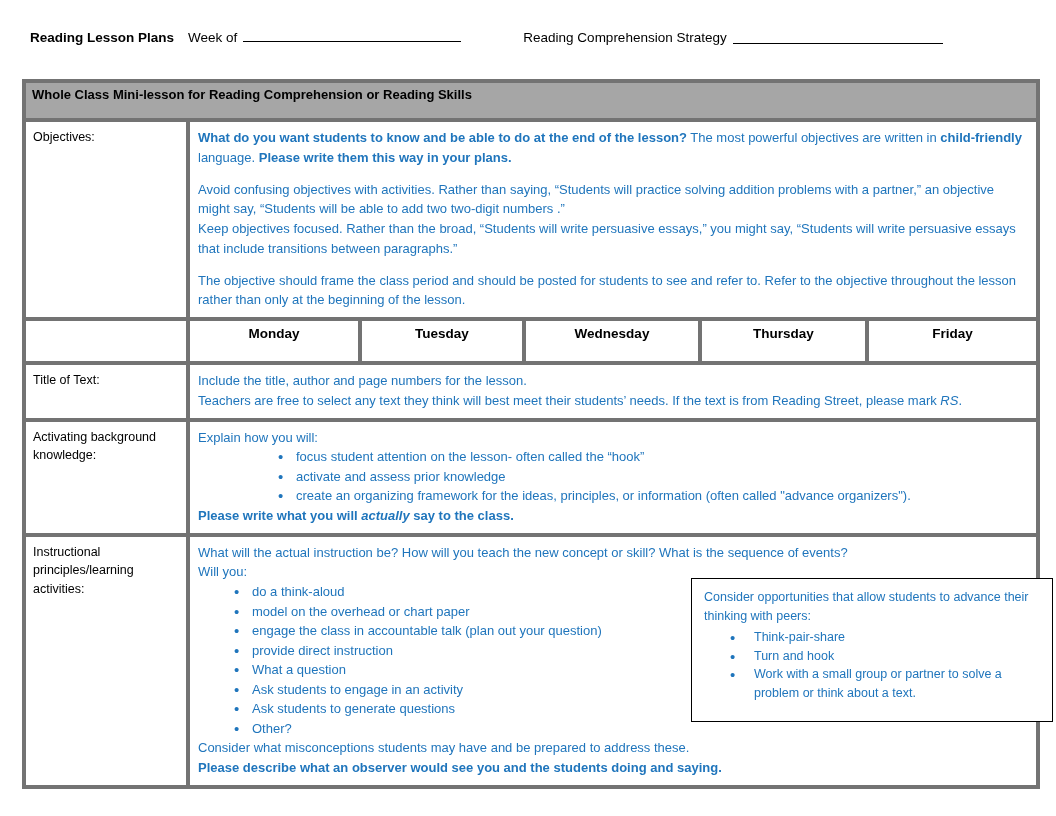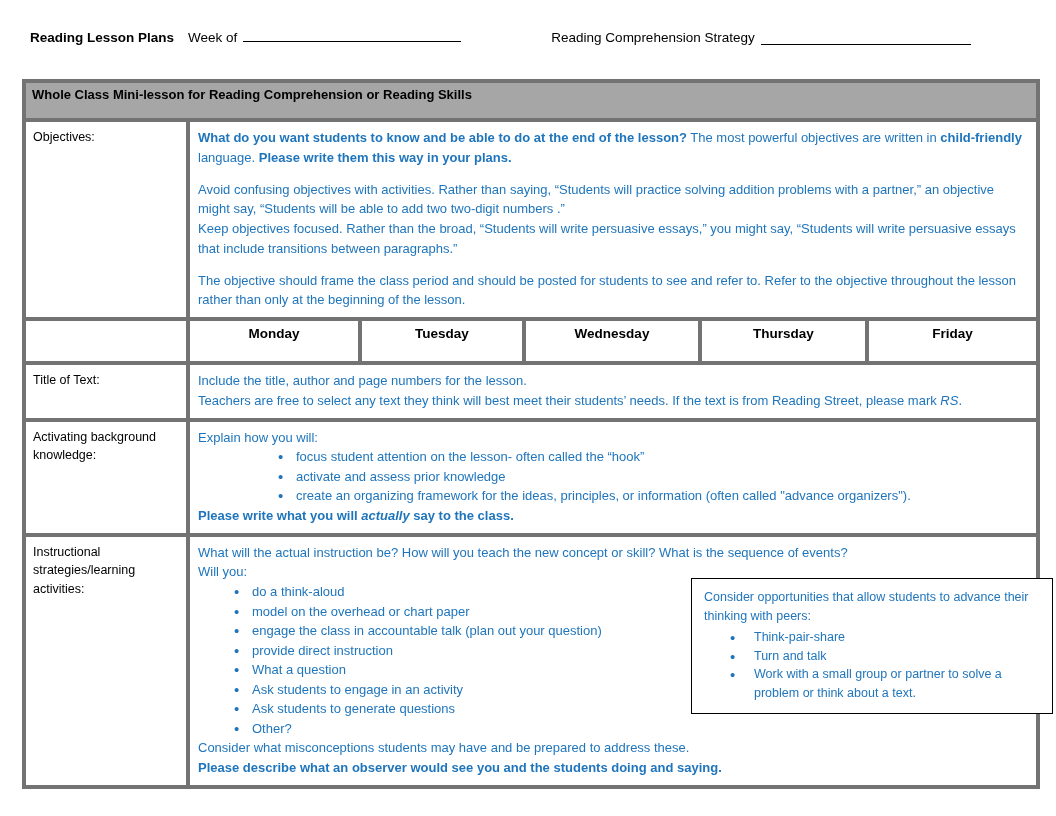--- a/index.html
+++ b/index.html
@@ -43,22 +43,22 @@
   .blank-rule {
     display: inline-block;
     border-bottom: 1.4px solid #000;
     height: 13px;
   }
   .rule-week { width: 218px; }
   .rule-strategy { width: 210px; }
   .hdr-left { display: flex; align-items: baseline; }
   .hdr-right {
     display: flex;
-    align-items: flex-end;
-    margin-left: 90px;
+    align-items: flex-start;
+    margin-left: 62px;
   }
 
   
   .plan-table {
     position: absolute;
     left: 22px;
     top: 79px;
     width: 1014px;
     border-collapse: collapse;
     table-layout: fixed;
@@ -130,21 +130,21 @@
   
   .callout {
     position: absolute;
     left: 691px;
     top: 578px;
     width: 362px;
     min-height: 136px;
     box-sizing: border-box;
     border: 1px solid #000000;
     background: #ffffff;
-    padding: 9px 12px 10px 12px;
+    padding: 9px 12px 18px 12px;
     font-size: 12.5px;
     line-height: 1.55;
     color: #1f75bc;
     z-index: 5;
   }
   .callout p { margin: 0; }
   .callout ul.bl { margin-left: 24px; margin-top: 1px; }
   .callout ul.bl li { padding-left: 26px; }
   .callout ul.bl li::before { left: 2px; }
 </style>
@@ -215,21 +215,21 @@
         <ul class="bl deep">
           <li>focus student attention on the lesson- often called the “hook”</li>
           <li>activate and assess prior knowledge</li>
           <li>create an organizing framework for the ideas, principles, or information (often called "advance organizers").</li>
         </ul>
         <p><span class="b">Please write what you will </span><span class="b i">actually</span><span class="b"> say to the class.</span></p>
       </td>
     </tr>
 
     <tr>
-      <td class="rowlabel">Instructional strategies/learning activities:</td>
+      <td class="rowlabel">Instructional principles/learning activities:</td>
       <td class="content-cell" colspan="5">
         <p>What will the actual instruction be?  How will you teach the new concept or skill?  What is the sequence of events?</p>
         <p>Will you:</p>
         <ul class="bl shallow">
           <li>do a think-aloud</li>
           <li>model on the overhead or chart paper</li>
           <li>engage the class in accountable talk (plan out your question)</li>
           <li>provide direct instruction</li>
           <li>What a question</li>
           <li>Ask students to engage in an activity</li>
@@ -240,18 +240,18 @@
         <p class="b">Please describe what an observer would see you and the students doing and saying.</p>
       </td>
     </tr>
   </tbody>
     </table>
 
   <div class="callout">
     <p>Consider opportunities that allow students to advance their thinking with peers:</p>
     <ul class="bl">
       <li>Think-pair-share</li>
-      <li>Turn and talk</li>
+      <li>Turn and hook</li>
       <li>Work with a small group or partner to solve a problem or think about a text.</li>
     </ul>
   </div>
 
 </div>
 
 </body></html>

